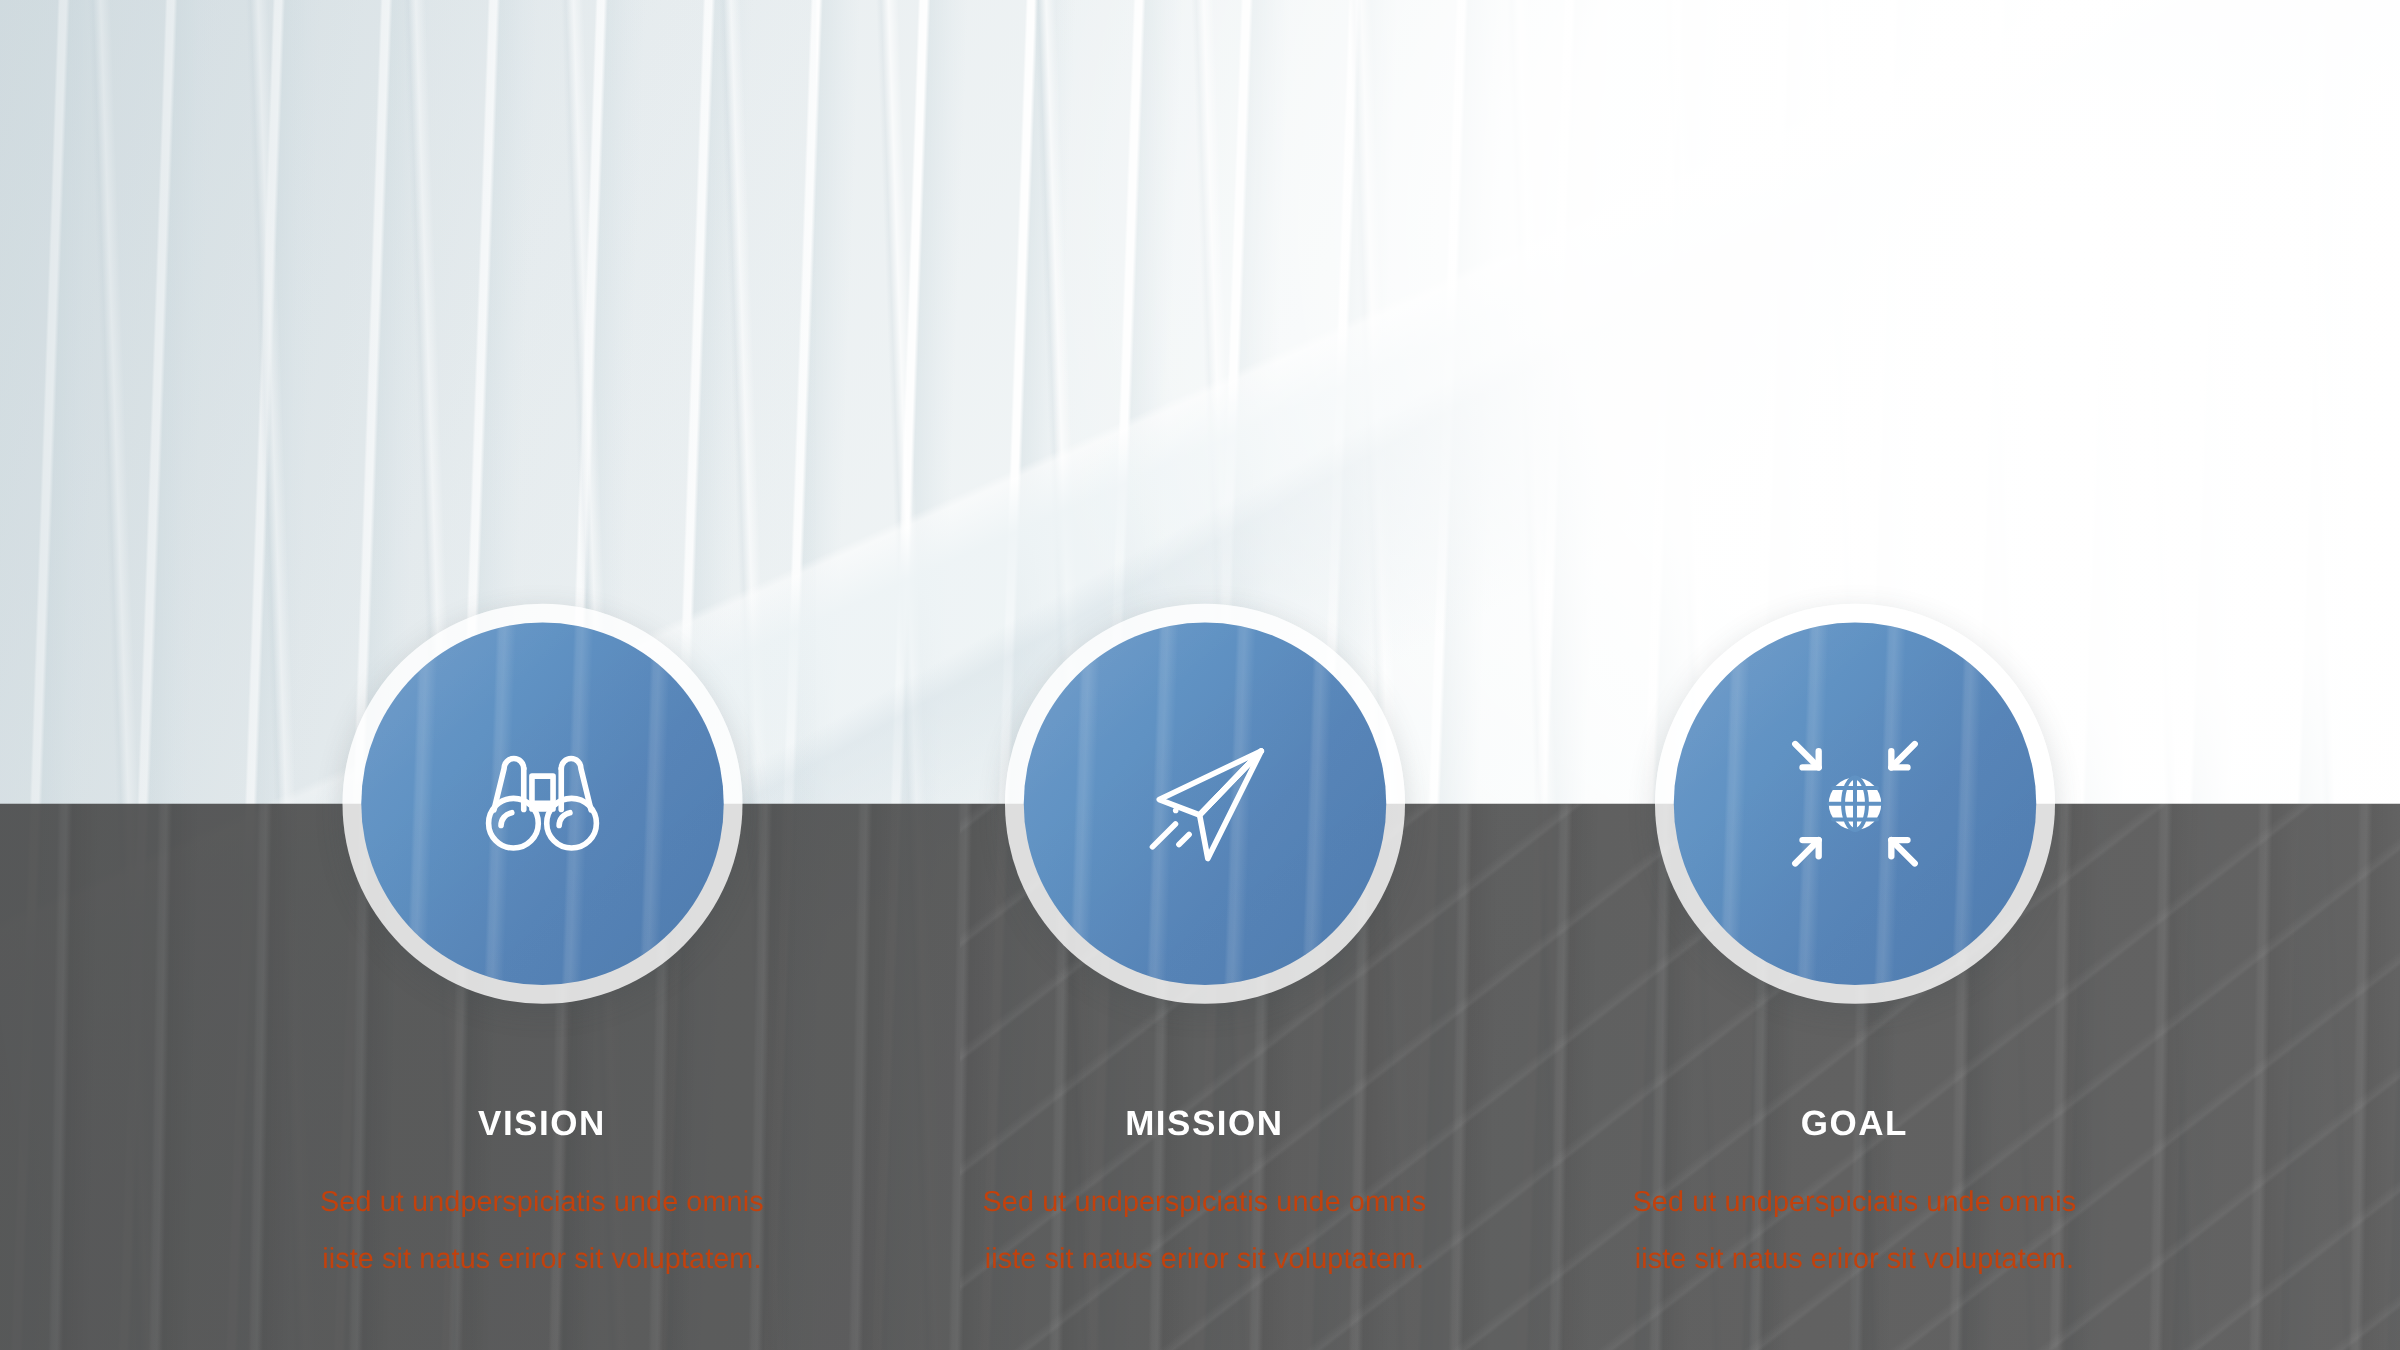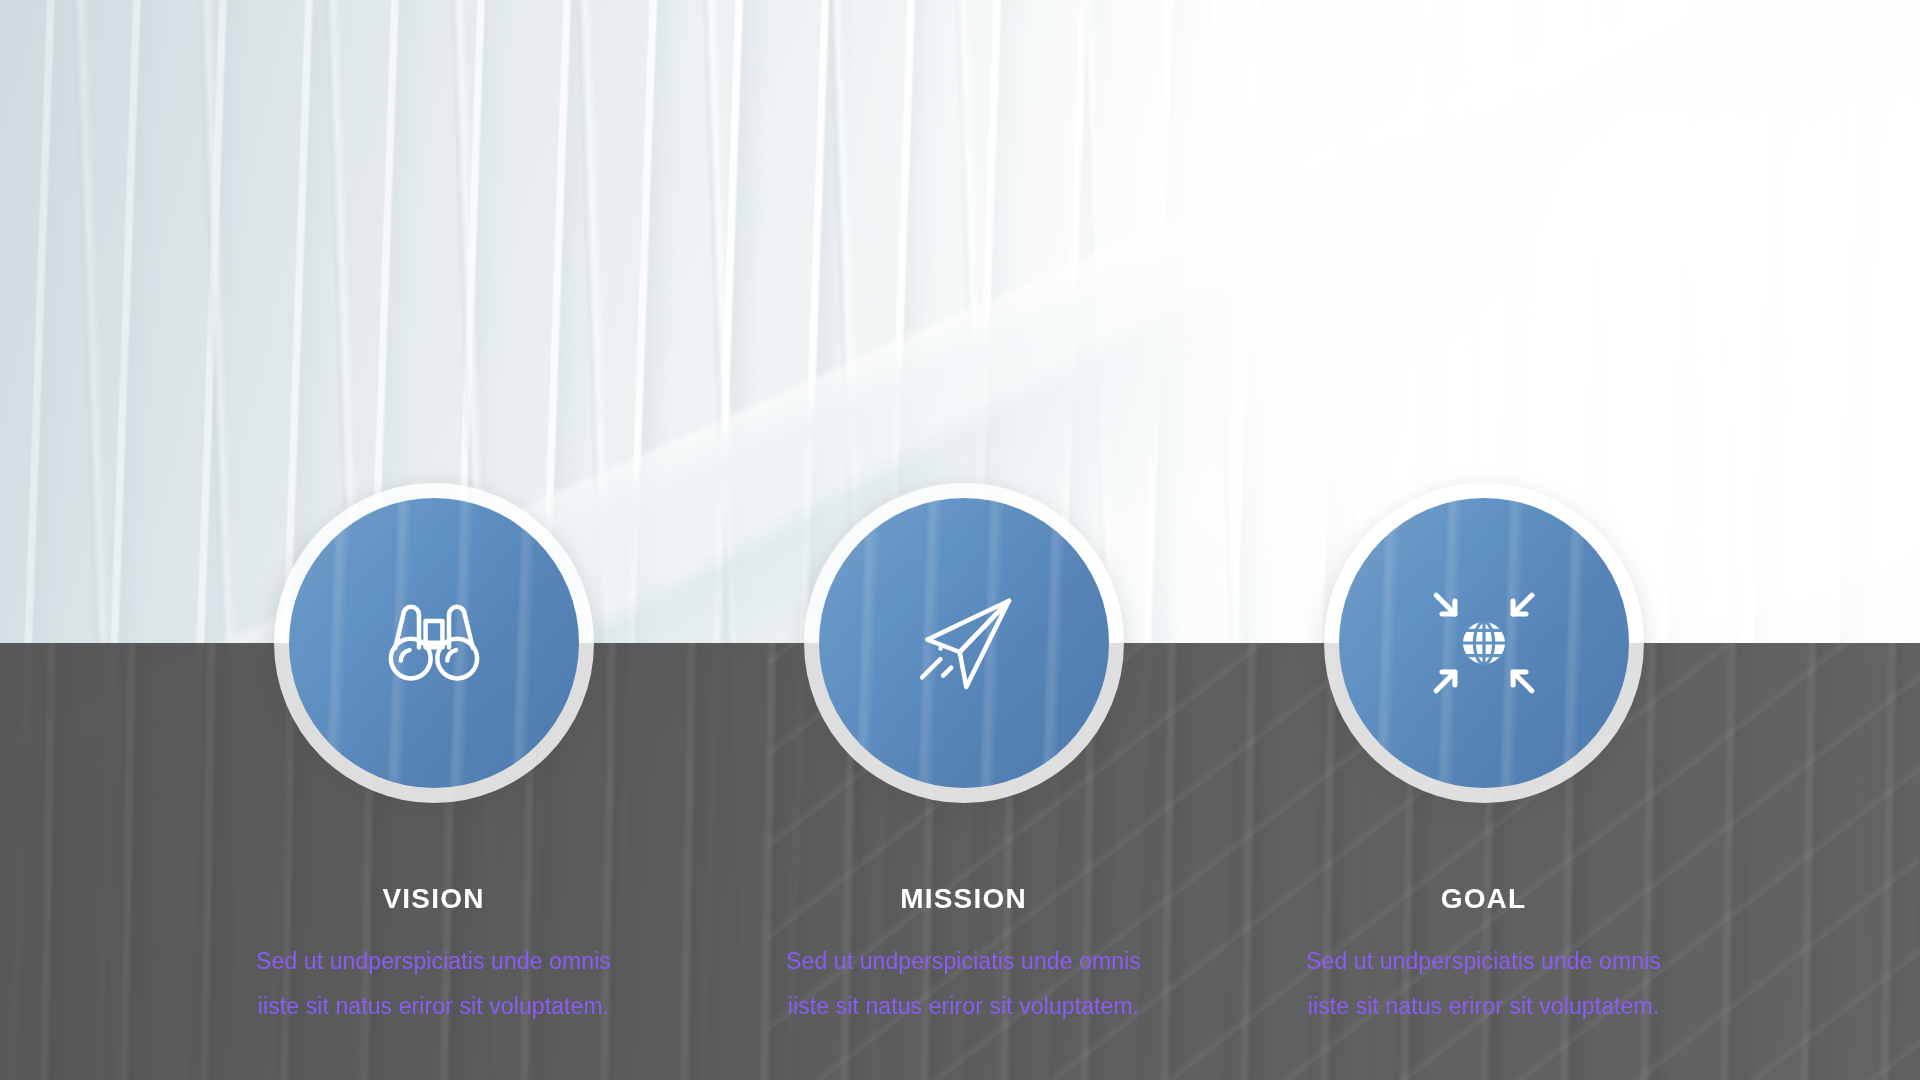--- a/index.html
+++ b/index.html
@@ -193,21 +193,21 @@
     margin-top:82px;
     color:#ffffff;
     font-size:28px;
     font-weight:bold;
     letter-spacing:1.2px;
     line-height:1;
   }
 
   .card-body {
     margin-top:26px;
-    color:#8b5cf6;
+    color:#c2410c;
     font-size:23px;
     font-weight:400;
     line-height:45px;
     letter-spacing:0.1px;
     padding:0 22px;
   }
 </style>
 </head>
 <body>
 

